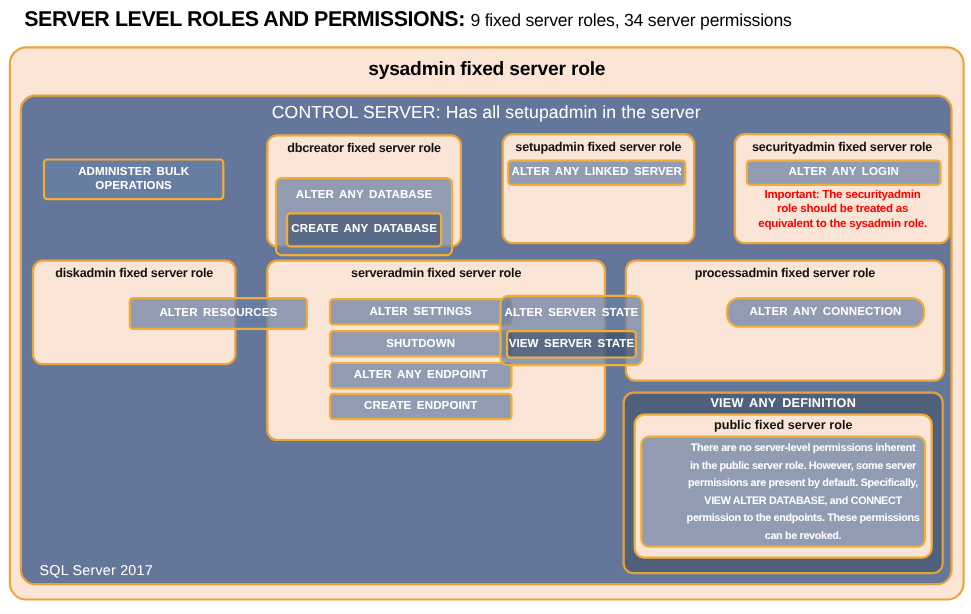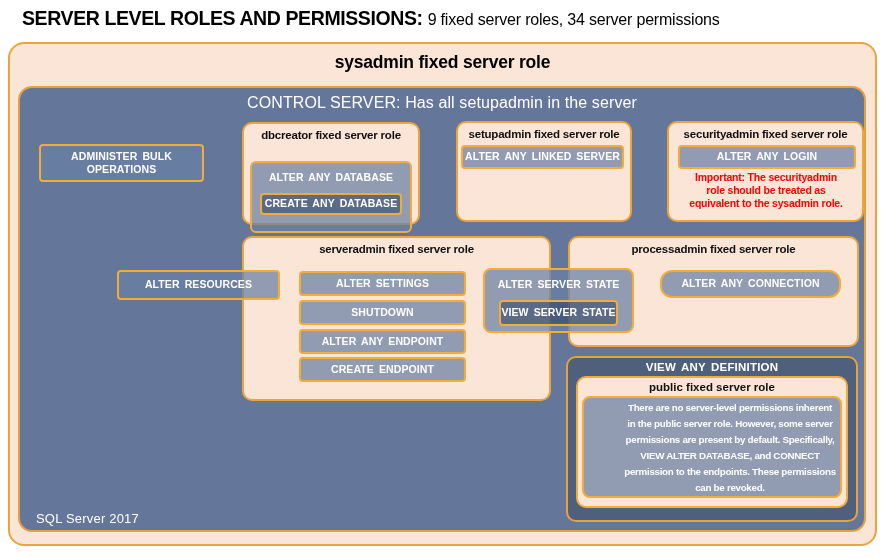--- a/index.html
+++ b/index.html
@@ -83,51 +83,54 @@
   <div class="box peach r10" style="left:242px;top:122px;width:178px;height:103px;">
     <span class="role-title">dbcreator fixed server role</span>
   </div>
   <div class="box peach r10" style="left:456px;top:121px;width:176px;height:101px;">
     <span class="role-title">setupadmin fixed server role</span>
   </div>
   <div class="box peach r10" style="left:667px;top:121px;width:197px;height:101px;">
     <span class="role-title">securityadmin fixed server role</span>
   </div>
 
+  <div class="box peach r10" style="left:29px;top:236px;width:186px;height:96px;">
+    <span class="role-title">diskadmin fixed server role</span>
+  </div>
   <div class="box peach r10" style="left:242px;top:236px;width:309px;height:165px;">
     <span class="role-title">serveradmin fixed server role</span>
   </div>
   <div class="box peach r10" style="left:568px;top:236px;width:291px;height:111px;">
     <span class="role-title">processadmin fixed server role</span>
   </div>
 
   <div class="perm" style="left:39px;top:144px;width:165px;height:38px;">ADMINISTER BULK
 OPERATIONS</div>
 
   <div class="perm group" style="left:250px;top:161px;width:162px;height:72px;">
     <div class="perm-label">ALTER ANY DATABASE</div>
-    <div class="inset" style="width:142px;height:22px;font-size:10.5px;">CREATE ANY DATABASE</div>
+    <div class="inset" style="width:142px;height:32px;font-size:10.5px;">CREATE ANY DATABASE</div>
   </div>
 
   <div class="perm" style="left:461px;top:145px;width:163px;height:24px;">ALTER ANY LINKED SERVER</div>
 
   <div class="perm" style="left:678px;top:145px;width:178px;height:24px;">ALTER ANY LOGIN</div>
 
   <div class="warning" style="left:672px;top:171px;width:188px;">Important: The securityadmin
 role should be treated as
 equivalent to the sysadmin role.</div>
 
   <div class="perm" style="left:117px;top:270px;width:163px;height:30px;">ALTER RESOURCES</div>
 
   <div class="perm" style="left:299px;top:271px;width:167px;height:25px;">ALTER SETTINGS</div>
   <div class="perm" style="left:299px;top:300px;width:167px;height:25px;">SHUTDOWN</div>
   <div class="perm" style="left:299px;top:329px;width:167px;height:25px;">ALTER ANY ENDPOINT</div>
   <div class="perm" style="left:299px;top:357px;width:167px;height:25px;">CREATE ENDPOINT</div>
 
-  <div class="perm group" style="left:483px;top:268px;width:151px;height:65px;border-radius:8px;">
+  <div class="perm group" style="left:454px;top:268px;width:131px;height:65px;border-radius:8px;">
     <div class="perm-label">ALTER SERVER STATE</div>
     <div class="inset" style="width:119px;height:26px;font-size:10.5px;">VIEW SERVER STATE</div>
   </div>
 
   <div class="perm" style="left:660px;top:270px;width:181px;height:28px;border-radius:12px;">ALTER ANY CONNECTION</div>
 
   <div class="vad">
     <div class="vad-title">VIEW ANY DEFINITION</div>
     <div class="public-box">
       <div class="public-title">public fixed server role</div>

